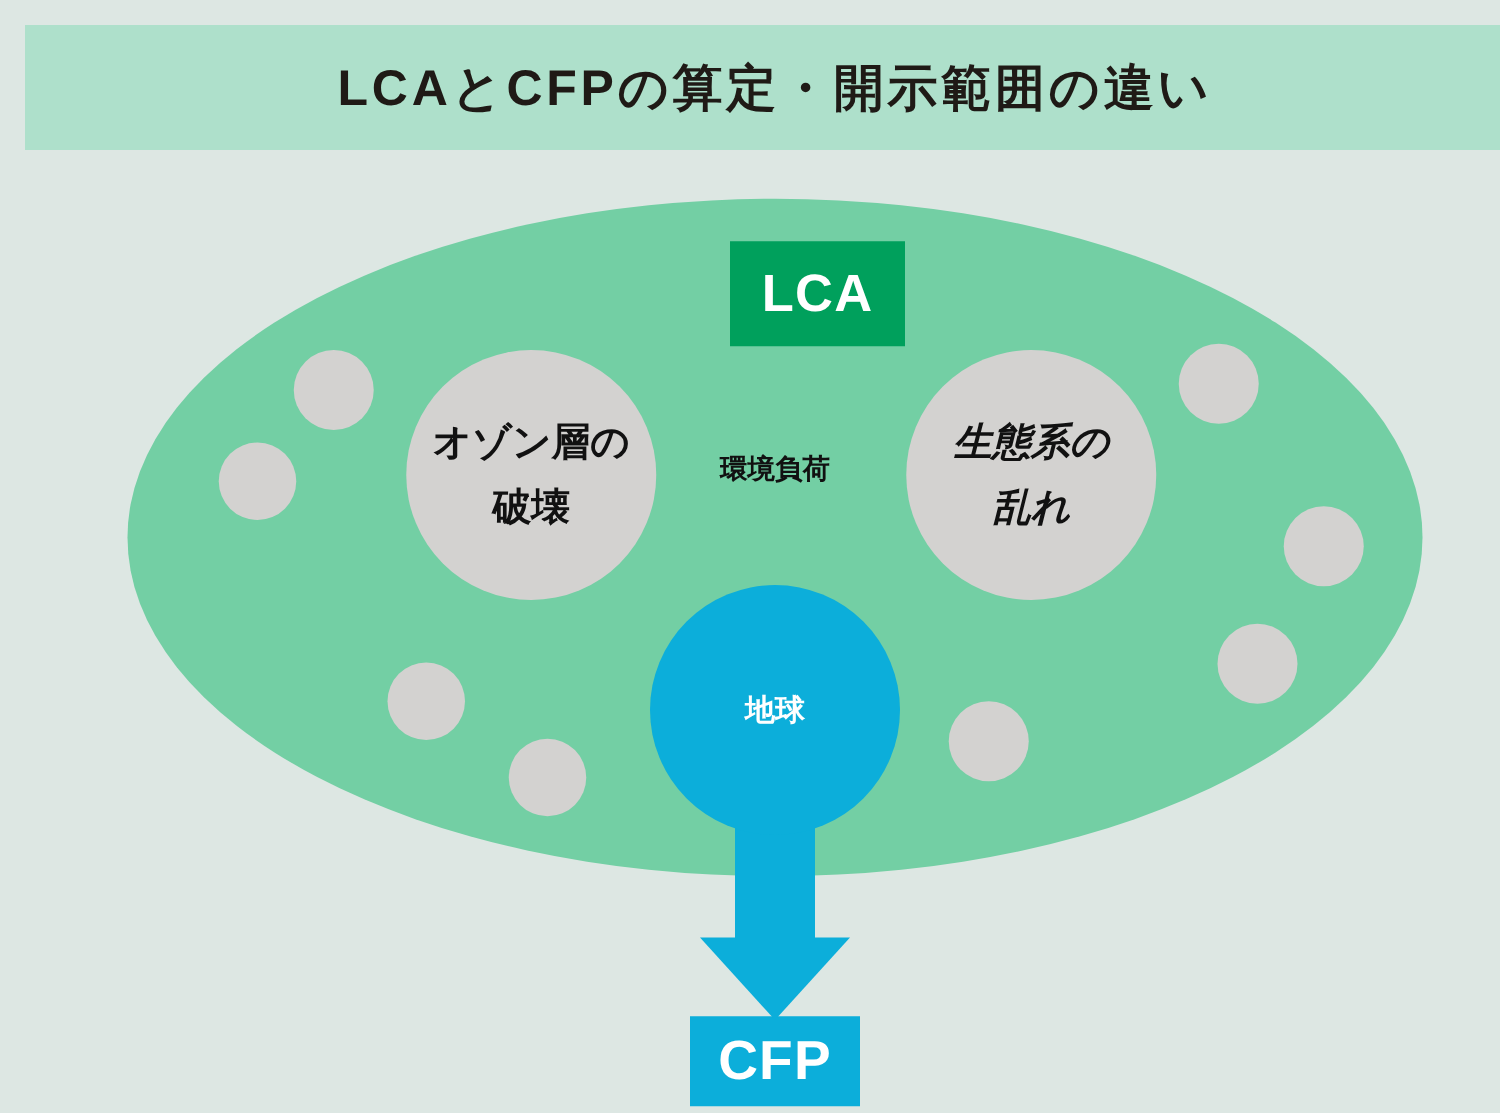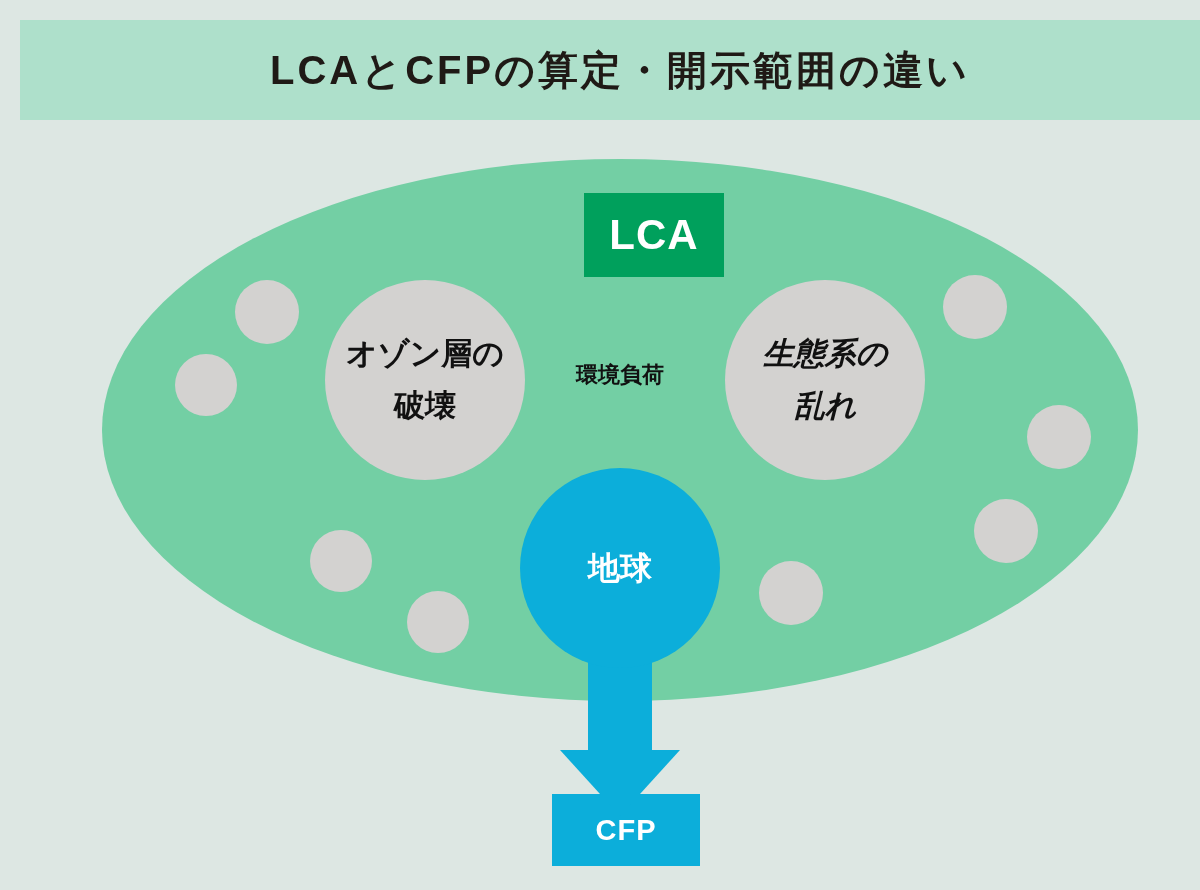--- a/index.html
+++ b/index.html
@@ -97,21 +97,21 @@
     left: 500px; top: 448px;
     width: 200px; height: 200px;
     border-radius: 50%;
     background: var(--cfp-blue);
     display: flex;
     flex-direction: column;
     align-items: center;
     justify-content: center;
     text-align: center;
     color: var(--white-text);
-    font-size: 32px;
+    font-size: 24px;
     font-weight: bold;
     line-height: 45px;
     z-index: 3;
   }
   .arrow-stem {
     position: absolute;
     left: 568px; top: 600px;
     width: 64px; height: 132px;
     background: var(--cfp-blue);
     z-index: 2;
@@ -120,25 +120,25 @@
     position: absolute;
     left: 540px; top: 730px;
     width: 0; height: 0;
     border-left: 60px solid transparent;
     border-right: 60px solid transparent;
     border-top: 66px solid var(--cfp-blue);
     z-index: 2;
   }
   .cfp-box {
     position: absolute;
-    left: 532px; top: 774px;
-    width: 148px; height: 72px;
+    left: 532px; top: 793px;
+    width: 136px; height: 72px;
     background: var(--cfp-blue);
     color: var(--white-text);
-    font-size: 29px;
+    font-size: 44px;
     font-weight: bold;
     display: flex;
     align-items: center;
     justify-content: center;
     letter-spacing: 1px;
   }
 </style>
 </head>
 <body>
 

